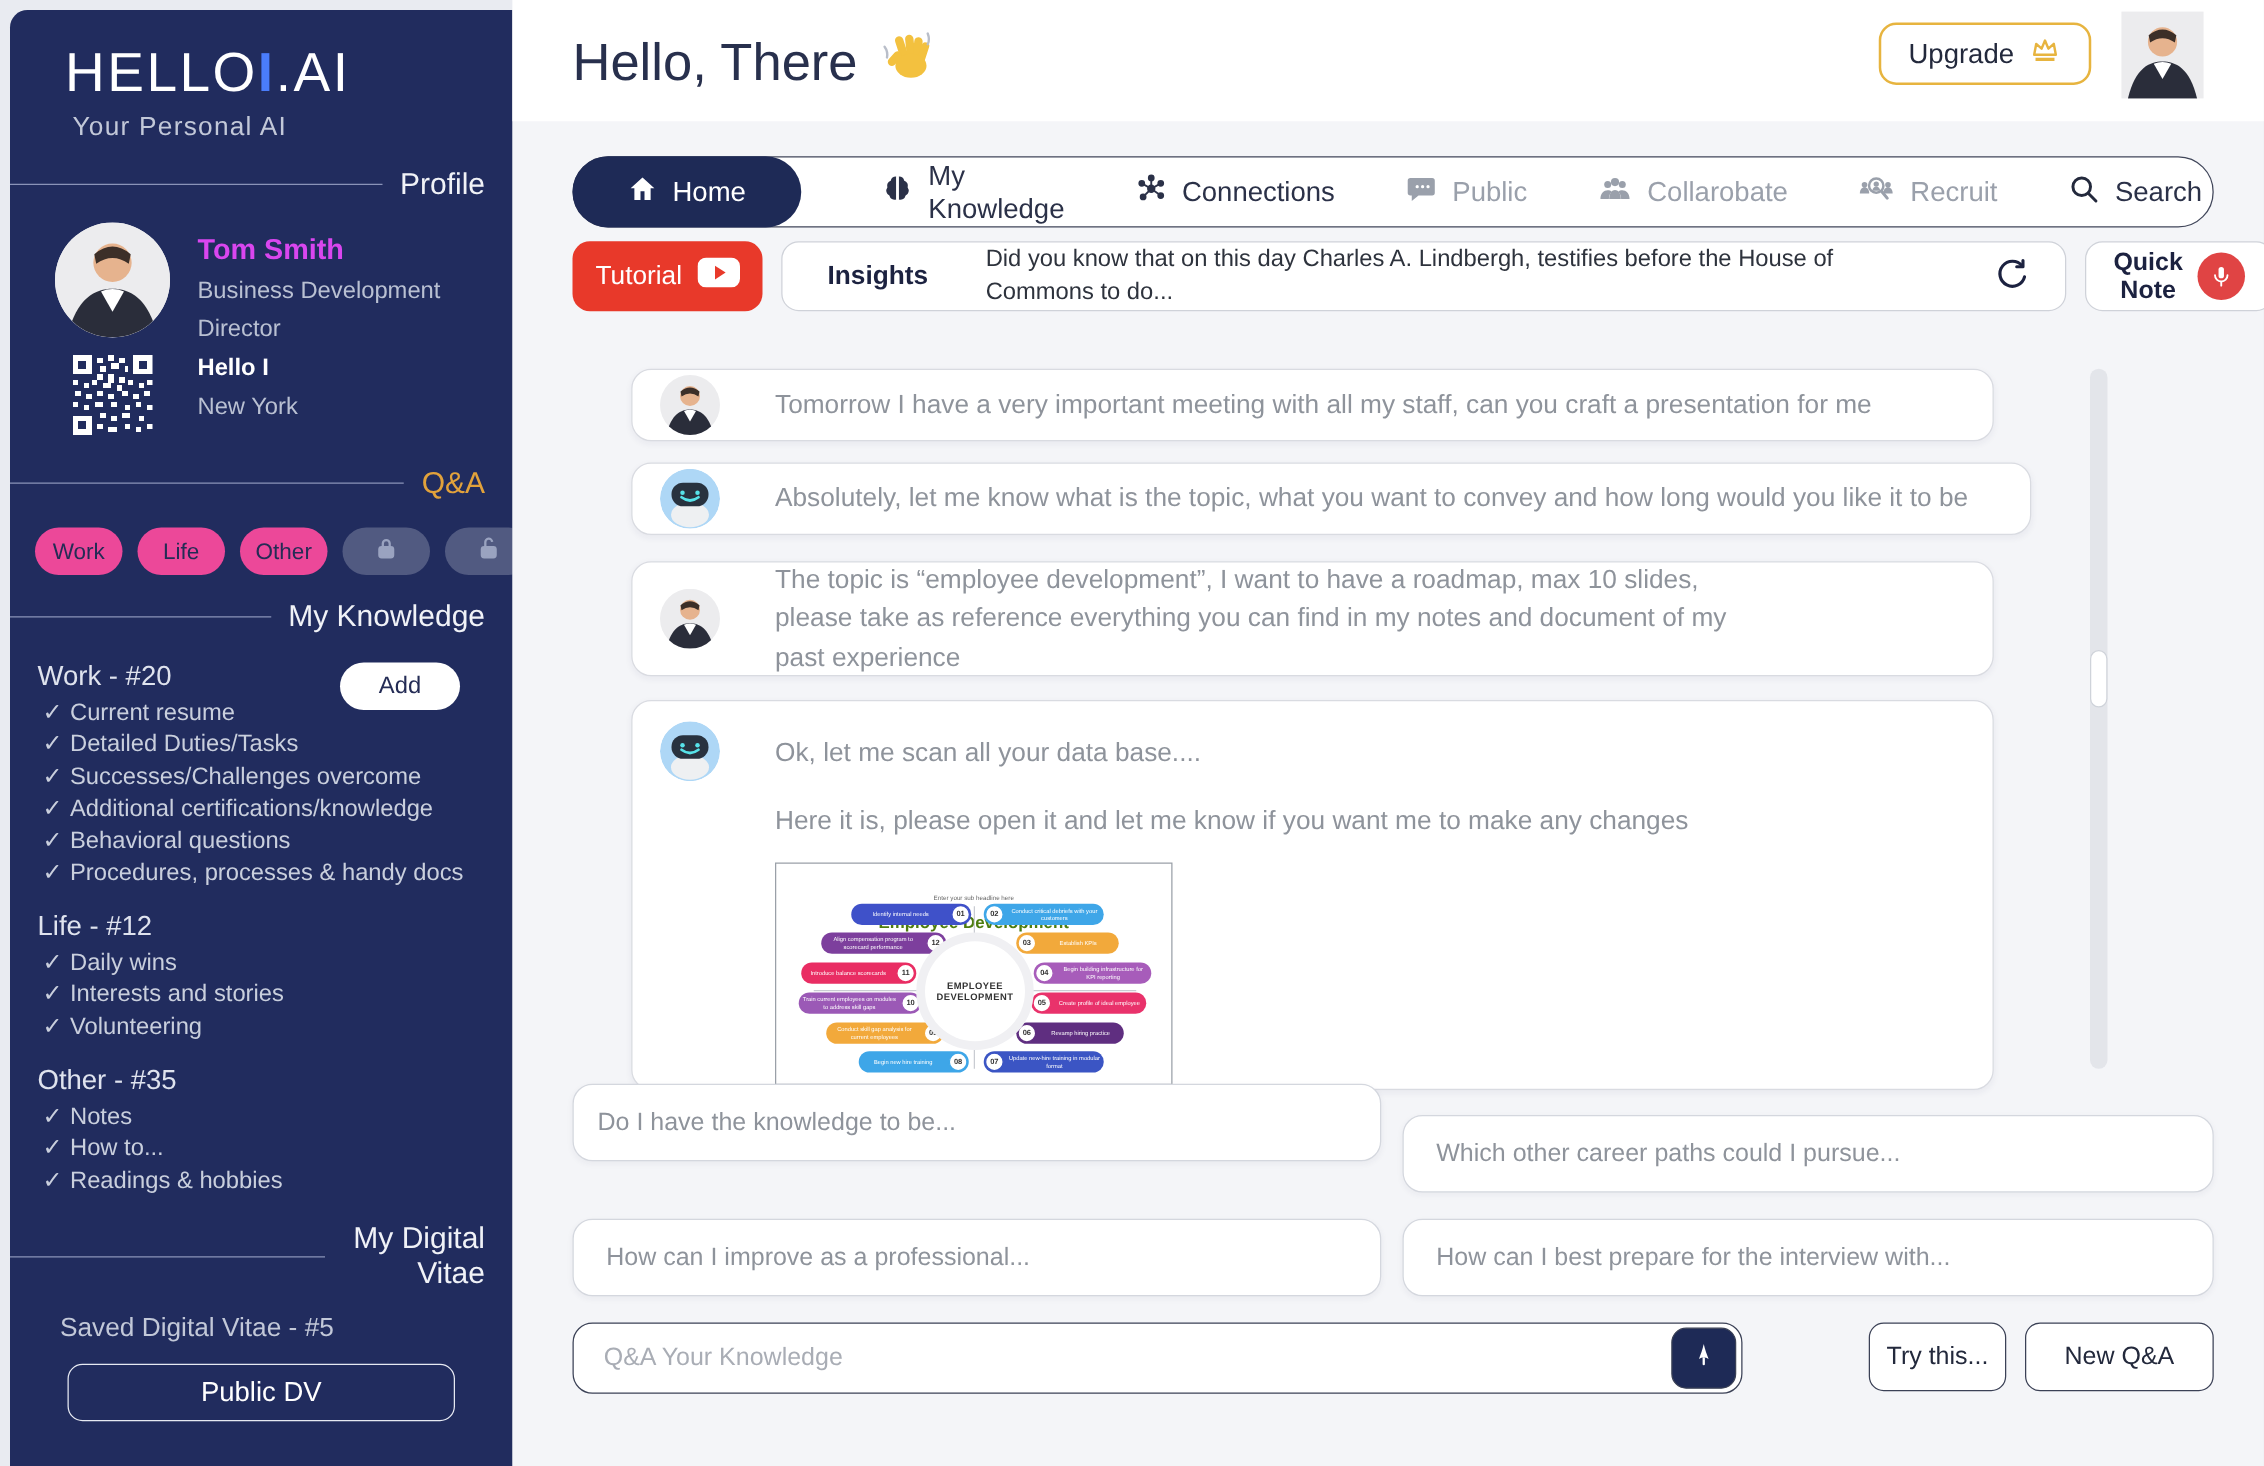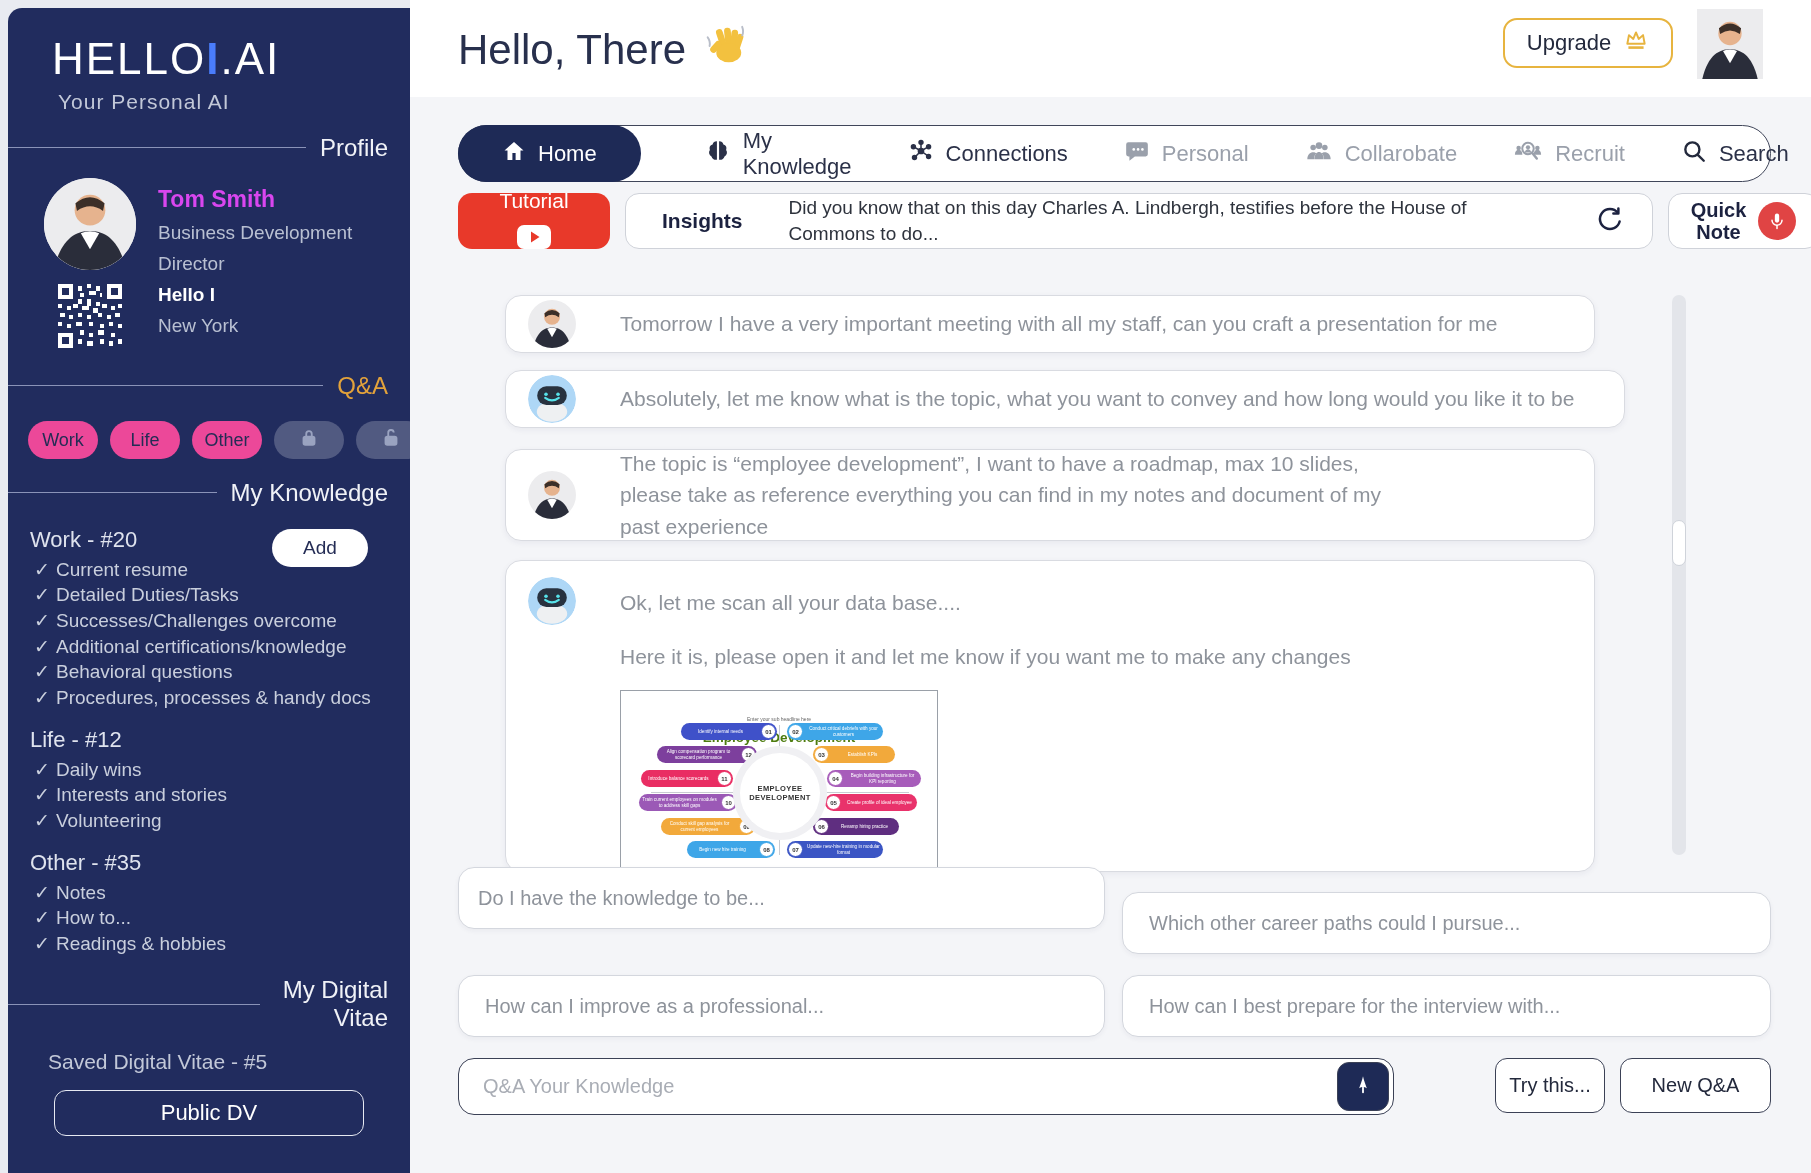--- a/index.html
+++ b/index.html
@@ -67,21 +67,21 @@
   .tab { display:flex; align-items:center; gap:12px; font-size:22px; color:#2b3148; padding:0 28px; cursor:pointer; }
   .tab.active { background:#1e2a56; color:#fff; border-radius:29px; height:57px; padding:0 44px;
     margin-left:-1px; font-weight:500; }
   .tab.disabled { color:#9aa0ab; }
   .tab svg { flex:none; }
 
   
   .tut-row { position:absolute; left:48px; top:96px; width:1313px; height:56px; }
   .tutorial { position:absolute; left:0; top:0; width:152px; height:56px; background:#e8392a;
     border-radius:14px; color:#fff; font-size:21px; display:flex; align-items:center;
-    justify-content:center; gap:12px; cursor:pointer;flex-direction:column; }
+    justify-content:center; gap:12px; cursor:pointer; }
   .insights { position:absolute; left:167px; top:0; width:1028px; height:56px; background:#fff;
     border:1px solid #cfd2d9; border-radius:14px; display:flex; align-items:center; }
   .insights-label { font-size:21px; font-weight:700; color:#1c2240; padding:0 46px 0 36px; }
   .insights-text { font-size:19px; color:#2e333d; line-height:1.35; max-width:740px; }
   .refresh { margin-left:auto; margin-right:28px; cursor:pointer; }
   .quicknote { position:absolute; left:1210px; top:0; width:151px; height:56px; background:#fff;
     border:1px solid #cfd2d9; border-radius:14px; display:flex; align-items:center;
     justify-content:center; gap:12px; cursor:pointer; }
   .qn-text { font-size:20px; font-weight:700; color:#1c2240; text-align:center; line-height:1.1; }
   .qn-mic { width:38px; height:38px; border-radius:50%; background:#e04444; display:flex;
@@ -397,21 +397,21 @@
       </div>
       <div class="tab disabled">
         <span>
           <svg width="26" height="26" viewBox="0 0 24 24" fill="#9aa0ab">
             <path d="M4 4 h16 a2 2 0 0 1 2 2 v9 a2 2 0 0 1 -2 2 h-10 l-5 4 v-4 h-1 a2 2 0 0 1 -2 -2 v-9 a2 2 0 0 1 2 -2 Z"></path>
             <circle cx="9" cy="10.5" r="1.2" fill="#fff"></circle>
               <circle cx="13" cy="10.5" r="1.2" fill="#fff"></circle>
               <circle cx="17" cy="10.5" r="1.2" fill="#fff"></circle>
           </svg>
         </span>
-        <span>Personal</span>
+        <span>Public</span>
       </div>
       <div class="tab disabled">
         <span>
           <svg width="28" height="28" viewBox="0 0 24 24" fill="#9aa0ab">
             <circle cx="7" cy="9" r="2.4"></circle>
               <circle cx="17" cy="9" r="2.4"></circle>
               <circle cx="12" cy="7.4" r="2.8"></circle>
             <path d="M2 19 c0-4 2.4-6 5-6 c1.2 0 2 .3 2.8 1 c-1.4 1.2-2 3-2 5 Z"></path>
             <path d="M22 19 c0-4-2.4-6-5-6 c-1.2 0-2 .3-2.8 1 c1.4 1.2 2 3 2 5 Z"></path>
             <path d="M8 19 c0-4 2-6.2 4-6.2 c2 0 4 2.2 4 6.2 Z"></path>

